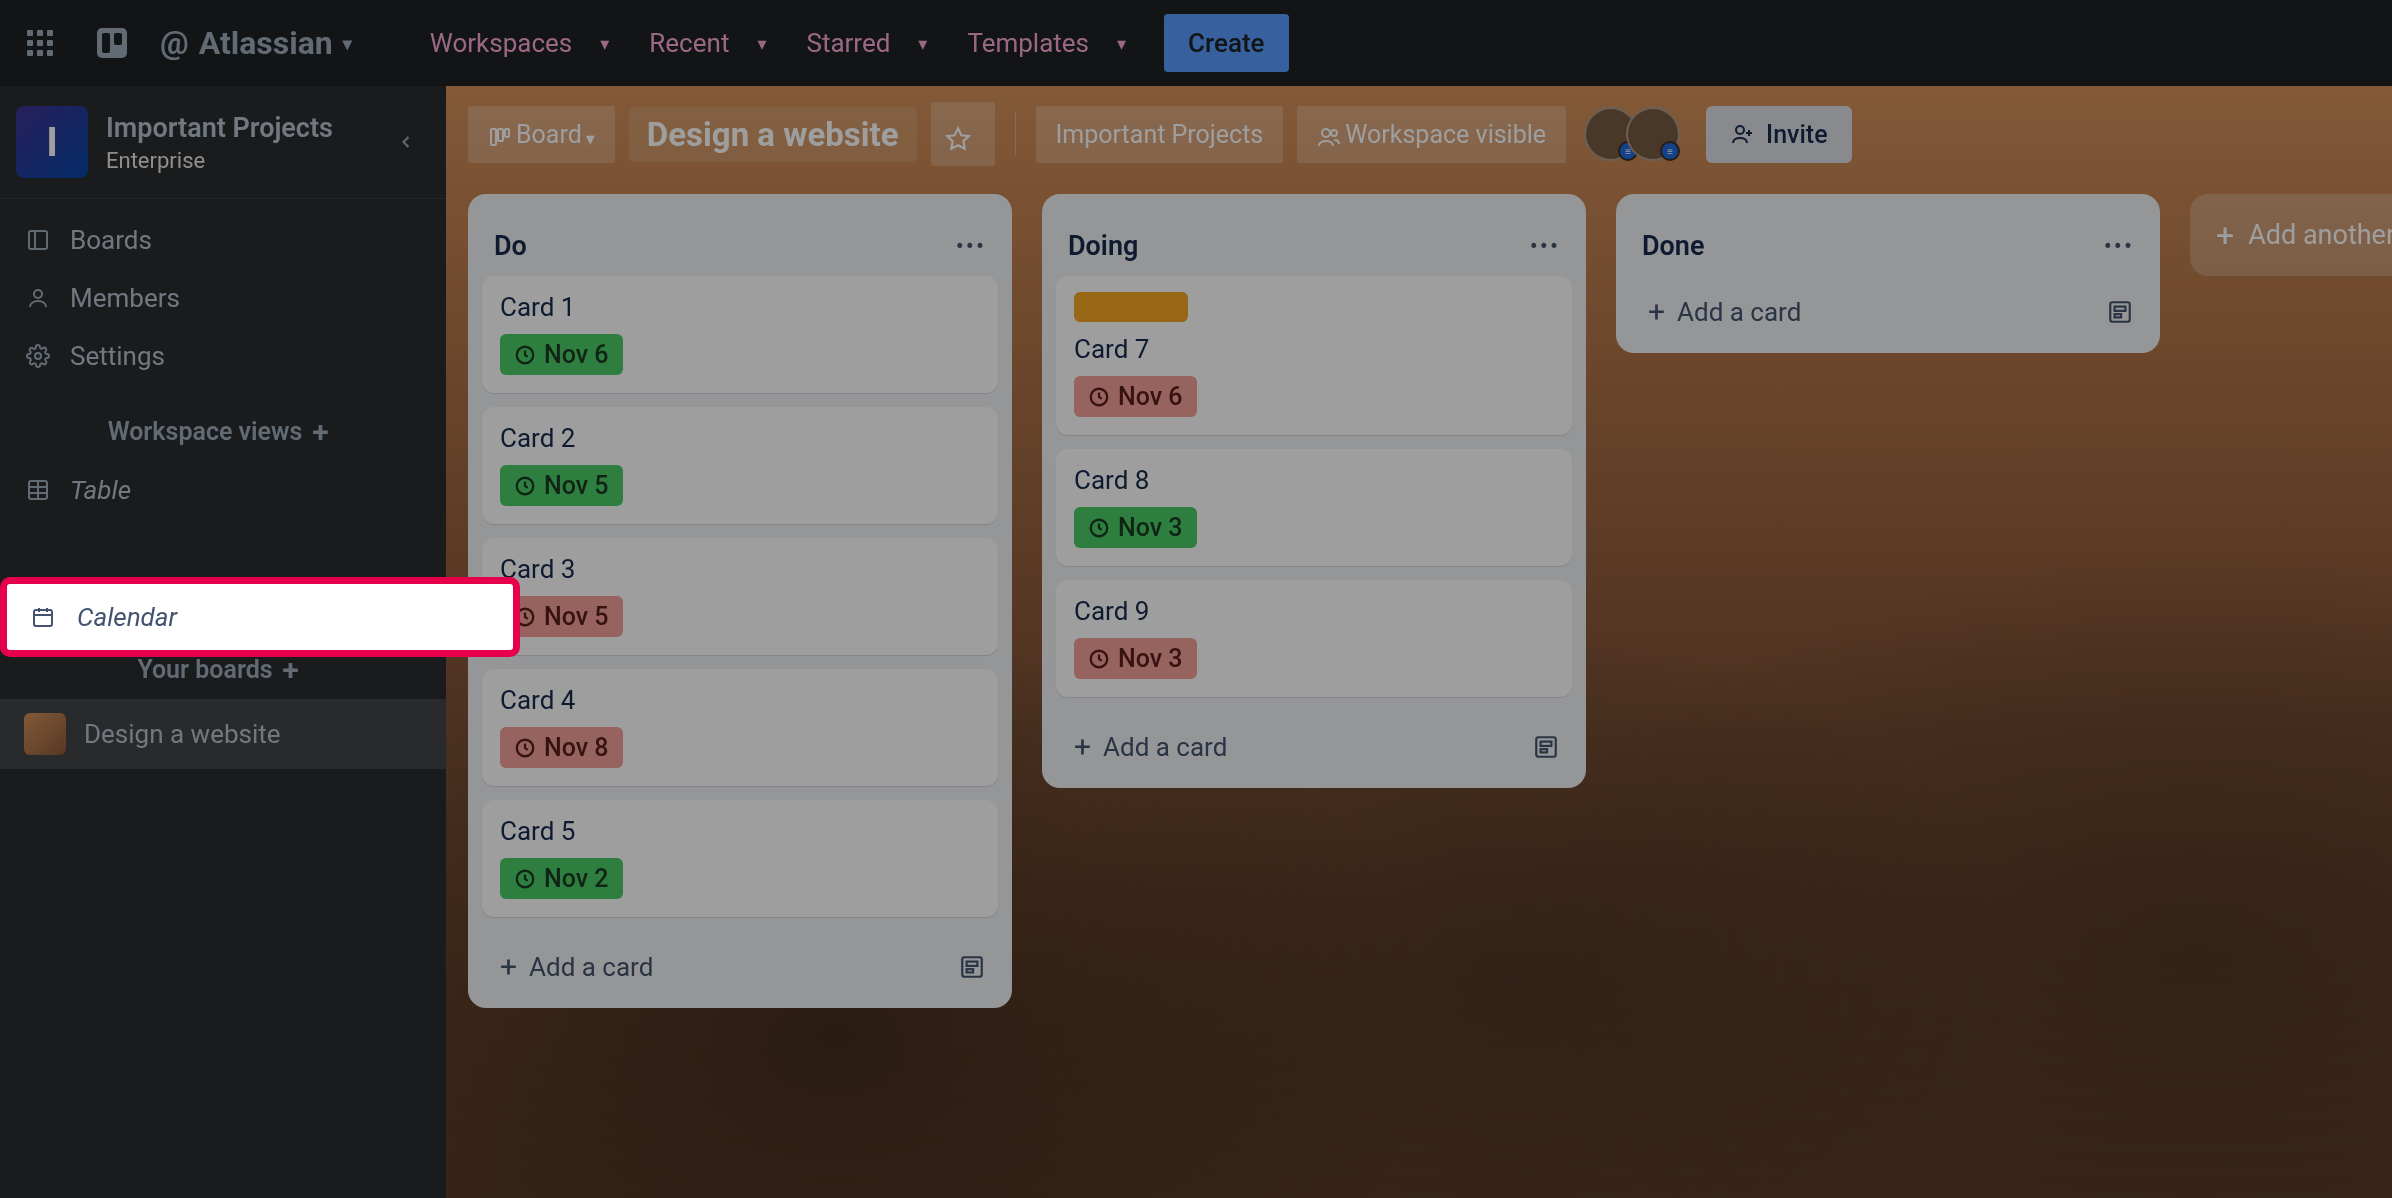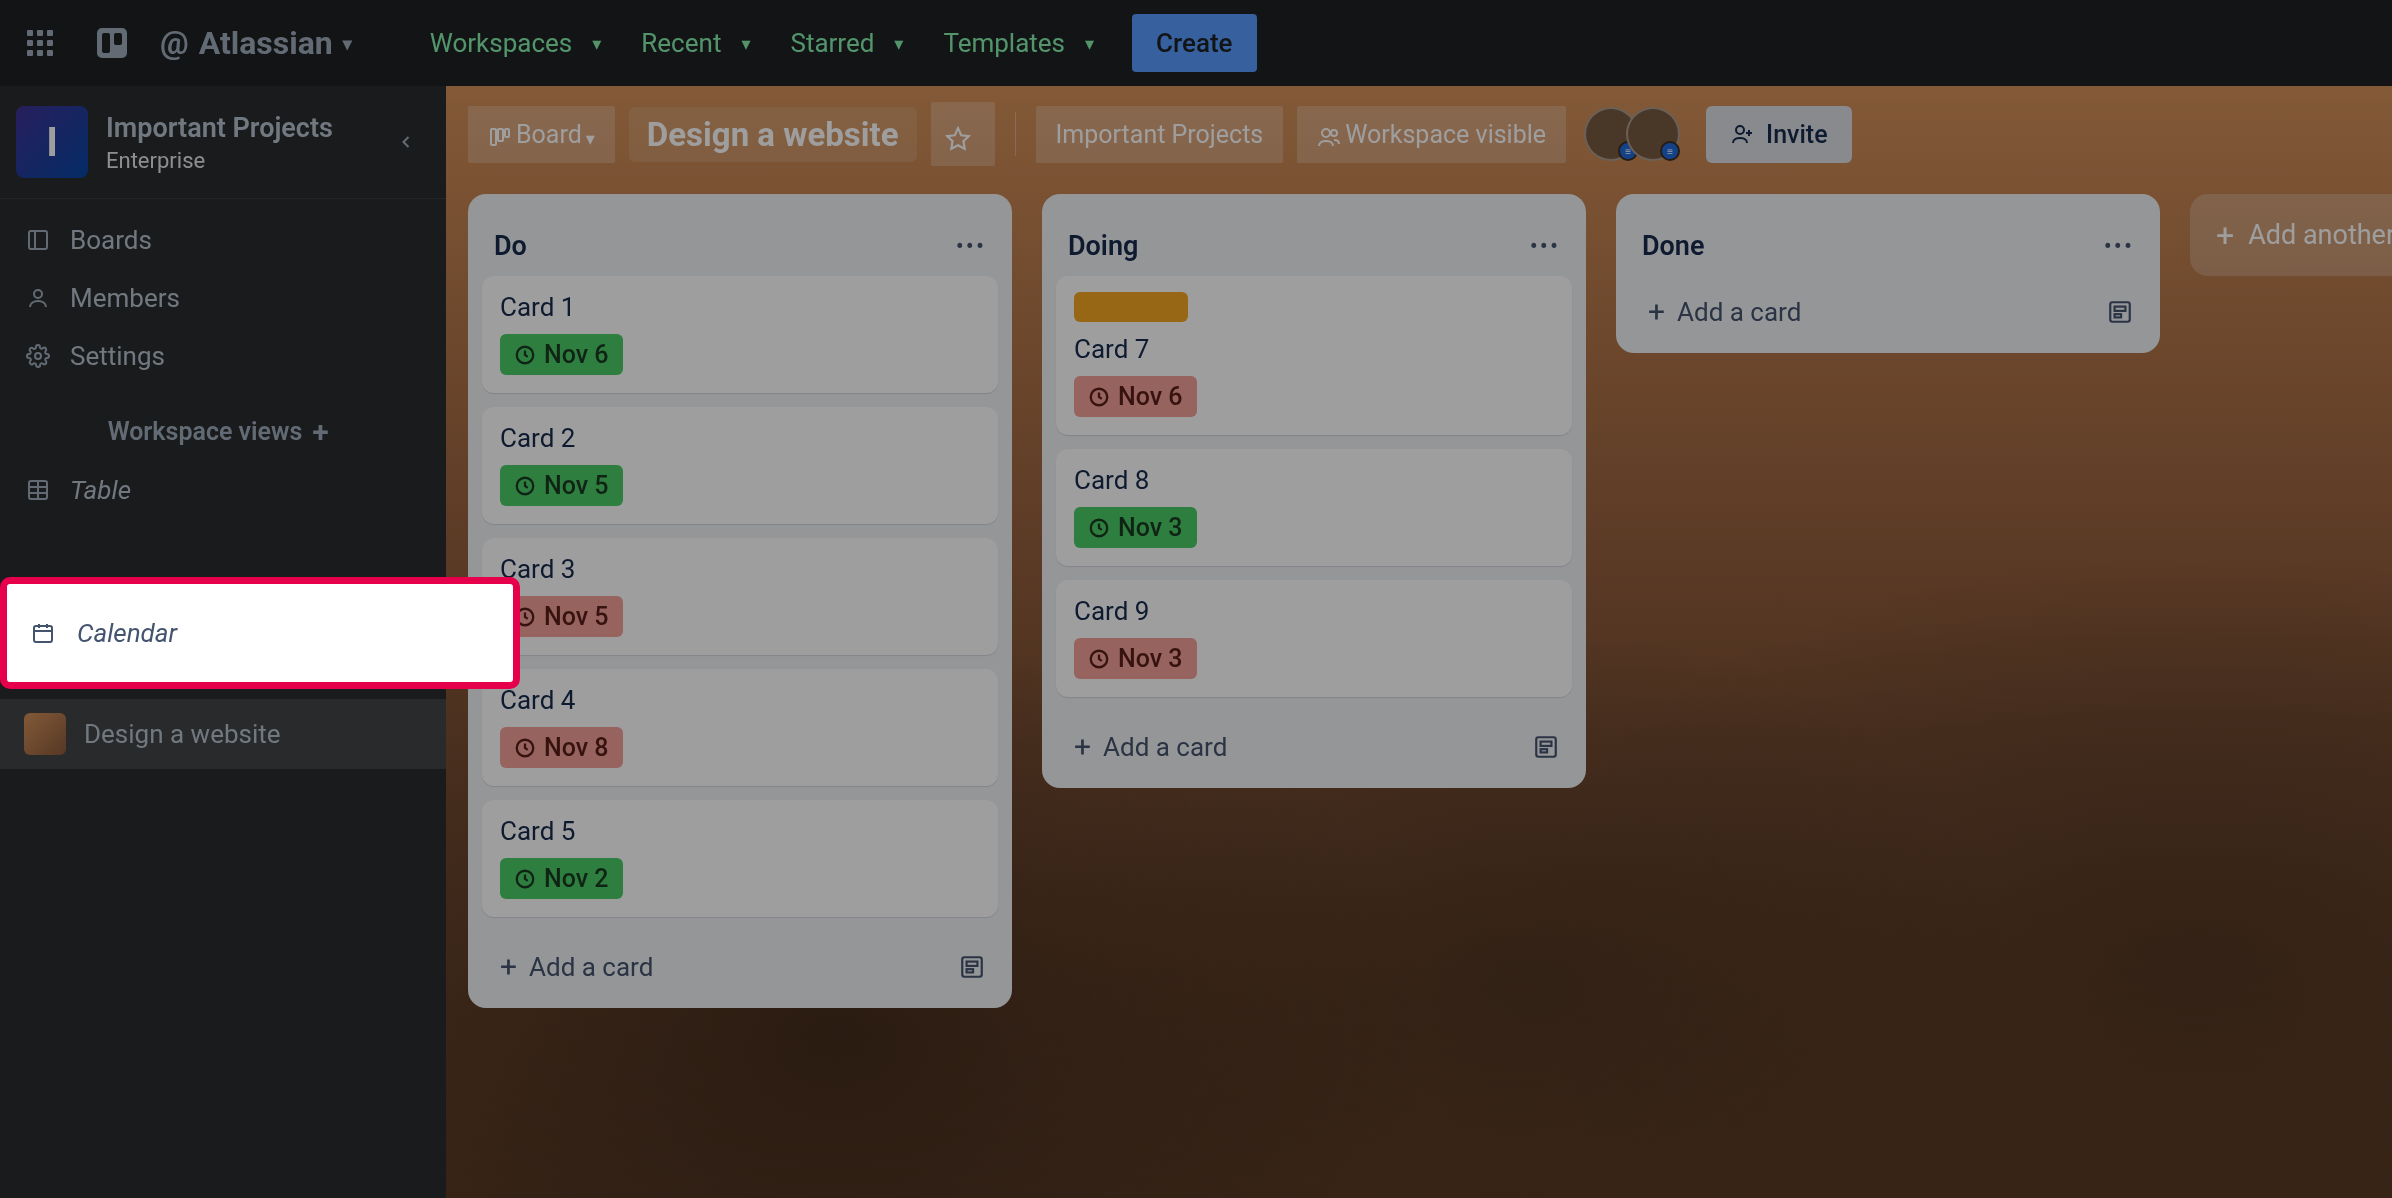--- a/index.html
+++ b/index.html
@@ -13,21 +13,21 @@
 .topbar-left { display: flex; align-items: center; gap: 24px; }
 .icon-btn { width: 48px; height: 48px; display: flex; align-items: center; justify-content: center; cursor: pointer; border-radius: 4px; }
 .apps-grid { display: grid; grid-template-columns: repeat(3,6px); grid-template-rows: repeat(3,6px); gap: 4px; }
 .apps-grid span { background: #9fadbc; border-radius: 1px; }
 .trello-logo { width: 30px; height: 30px; background: #9fadbc; border-radius: 5px; display: flex; padding: 5px; gap: 4px; }
 .trello-logo span { flex: 1; background: #1d2125; border-radius: 2px; }
 .trello-logo span:first-child { height: 100%; }
 .trello-logo span:last-child { height: 60%; }
 .brand { display: flex; align-items: center; gap: 10px; font-size: 32px; font-weight: 700; color: #9fadbc; }
 .nav-items { display: flex; gap: 12px; margin-left: 40px; }
-.nav-item { display: flex; align-items: center; gap: 20px; padding: 10px 14px; font-size: 26px; color: #86efac; cursor: pointer; border-radius: 4px; justify-content: space-between; }
+.nav-item { display: flex; align-items: center; gap: 28px; padding: 10px 14px; font-size: 26px; color: #f9a8d4; cursor: pointer; border-radius: 4px; justify-content: space-between; }
 .chev { font-size: 18px; }
 .create-btn { background: #579dff; color: #1d2125; font-size: 26px; font-weight: 500; padding: 14px 24px; border-radius: 4px; border: none; cursor: pointer; margin-left: 12px; }
 
 
 .main { display: flex; height: calc(100% - 86px); position: relative; }
 
 
 .sidebar { width: 512px; background: rgba(34,40,46,0.92); color: #b6c2cf; display: flex; flex-direction: column; position: relative; z-index: 5; }
 .ws-header { display: flex; align-items: center; padding: 20px 20px 20px 16px; border-bottom: 1px solid rgba(255,255,255,0.08); }
 .ws-badge { width: 72px; height: 72px; background: linear-gradient(135deg,#403294,#0747a6); border-radius: 8px; display: flex; align-items: center; justify-content: center; color: #fff; font-size: 40px; font-weight: 700; }
@@ -40,21 +40,21 @@
 .side-item { display: flex; align-items: center; gap: 18px; padding: 14px 24px; font-size: 26px; cursor: pointer; color: #b6c2cf; }
 .side-item.active { background: rgba(255,255,255,0.12); }
 .side-icon { width: 28px; height: 28px; display: flex; align-items: center; justify-content: center; flex-shrink: 0; }
 .side-heading { display: flex; align-items: center; justify-content: center; padding: 16px 16px 12px 16px; font-size: 25px; font-weight: 600; color: #9fadbc; }
 .plus-btn { width: 36px; height: 36px; display: flex; align-items: center; justify-content: center; font-size: 30px; cursor: pointer; }
 .side-item.italic { font-style: italic; }
 .lock-icon { margin-left: auto; margin-right: 10px; }
 .board-thumb { width: 42px; height: 42px; background: linear-gradient(135deg,#d4915a,#8b5a3c); border-radius: 6px; flex-shrink: 0; }
 
 
-.highlight-box { position: absolute; left: 0; width: 520px; height: 112px; border: 7px solid #e6004c; border-radius: 10px; background: #fff; z-index: 30; display: flex; align-items: center; padding: 0 24px; gap: 18px; }
+.highlight-box { position: absolute; left: 0; width: 520px; height: 80px; border: 7px solid #e6004c; border-radius: 10px; background: #fff; z-index: 30; display: flex; align-items: center; padding: 0 24px; gap: 18px; }
 .highlight-box .hl-icon { width: 28px; color: #44546f; }
 .highlight-box .hl-text { font-size: 26px; font-style: italic; color: #44546f; }
 
 
 .board-area { flex: 1; display: flex; flex-direction: column; background: linear-gradient(180deg,#a8744d 0%,#8b5d3f 35%,#6a4730 70%,#5a3d28 100%); position: relative; }
 .board-bg { position: absolute; inset: 0; background:
   radial-gradient(ellipse 600px 400px at 20% 85%, rgba(45,30,20,0.6), transparent),
   radial-gradient(ellipse 500px 350px at 55% 80%, rgba(55,38,26,0.5), transparent),
   radial-gradient(ellipse 700px 400px at 90% 78%, rgba(62,42,28,0.55), transparent),
   linear-gradient(180deg,#d4915a 0%,#b87a4c 18%,#9a6340 38%,#7a4f33 58%,#5f3e28 100%);

